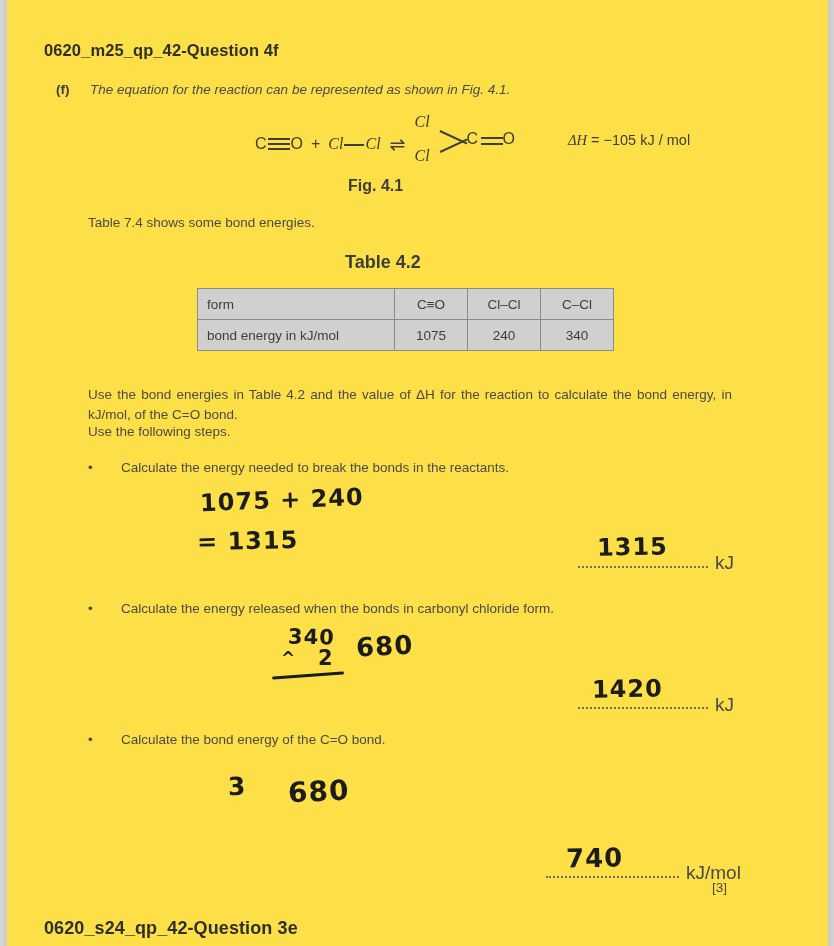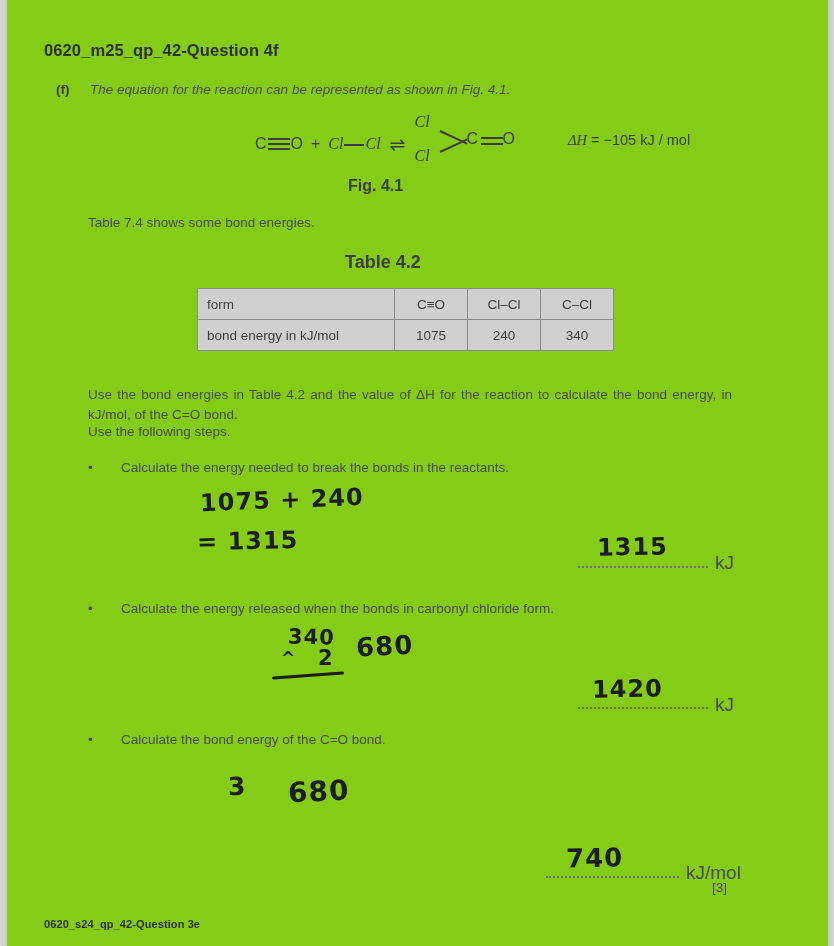--- a/index.html
+++ b/index.html
@@ -12,21 +12,21 @@
     height: 946px;
     background: #cccccc;
     font-family: "Liberation Sans", sans-serif;
     color: #3a3a3a;
     overflow: hidden;
     position: relative;
   }
   .page {
     position: absolute;
     inset: 0;
-    background: #84cc16;
+    background: #fde047;
   }
   
   .scan-edge-left {
     position: absolute;
     left: 0; top: 0; bottom: 0;
     width: 7px;
     background: linear-gradient(to right, #d8d8d8, #cbcbcb);
   }
   .scan-edge-right {
     position: absolute;
@@ -41,21 +41,21 @@
     top: 41px;
     font-size: 16.5px;
     font-weight: bold;
     color: #2f2f2f;
     letter-spacing: 0.1px;
   }
   .doc-footer {
     position: absolute;
     left: 44px;
     top: 918px;
-    font-size: 11px;
+    font-size: 18px;
     font-weight: bold;
     color: #2f2f2f;
     letter-spacing: 0.1px;
   }
 
   .q-row {
     position: absolute;
     left: 56px;
     top: 82px;
     width: 700px;

